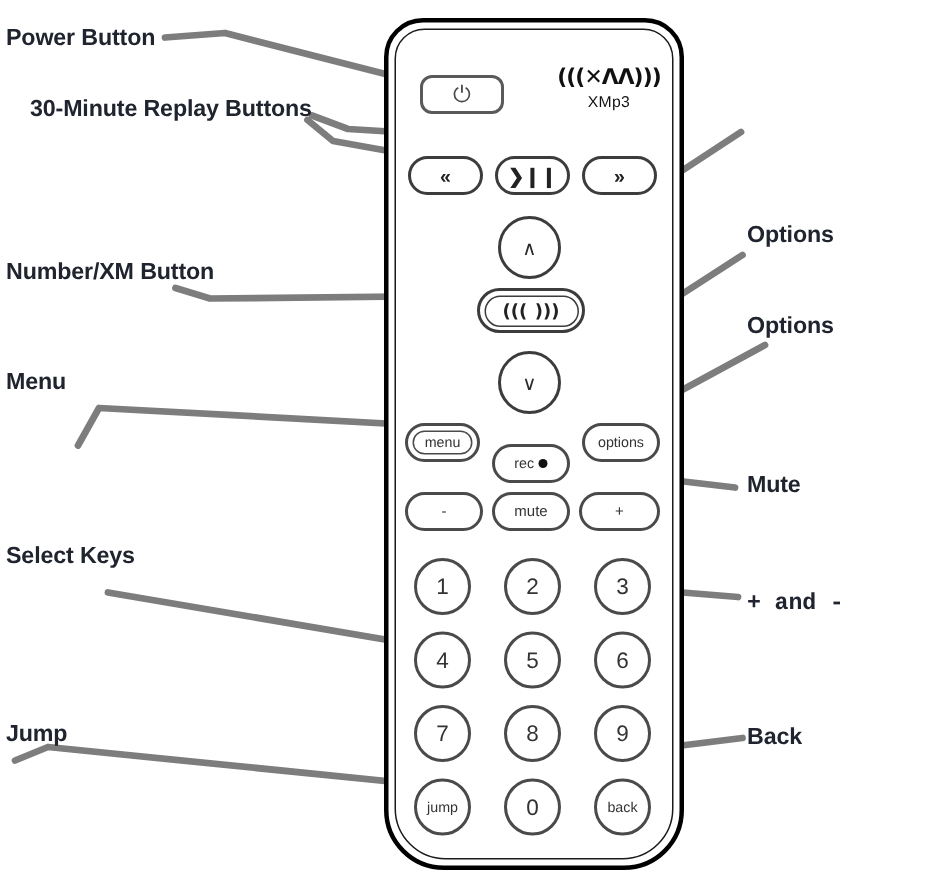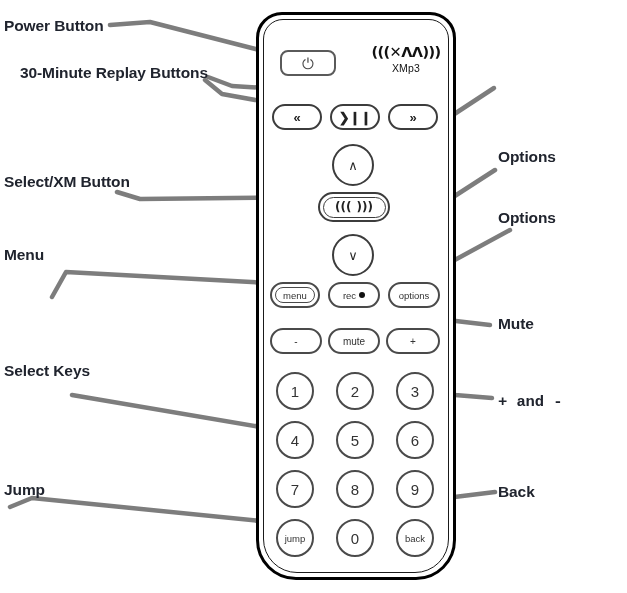--- a/index.html
+++ b/index.html
@@ -146,21 +146,21 @@
   
   .fn-btn {
     top: 270px;
     height: 26px;
     border: 2.2px solid #4a4a4a;
     border-radius: 13px;
     font-size: 9.5px;
     color: #333333;
   }
   .fn-menu    { left: 14px;  width: 50px; }
-  .fn-rec     { left: 72px;  width: 52px; }
+  .fn-rec     { left: 72px;  width: 52px; margin-top: 14px; }
   .fn-options { left: 132px; width: 52px; }
   .fn-menu-inner {
     position: absolute;
     left: 3px; top: 3px; right: 3px; bottom: 3px;
     border: 1.3px solid #4a4a4a;
     border-radius: 11px;
     display: flex; align-items: center; justify-content: center;
     font-size: 9.5px; color: #333333;
   }
   .rec-dot {
@@ -230,21 +230,21 @@
       <path d="M490,325 L430,318 L368,331"></path>
 
       <path d="M492,398 L455,395 L410,340"></path>
 
       <path d="M495,492 L430,500 L408,528"></path>
     </g>
   </svg>
 
   <div class="callout" style="left:4px;  top:17px;">Power Button</div>
   <div class="callout" style="left:20px;  top:64px;">30-Minute Replay Buttons</div>
-  <div class="callout" style="left:4px;  top:173px;">Select/XM Button</div>
+  <div class="callout" style="left:4px;  top:173px;">Number/XM Button</div>
   <div class="callout" style="left:4px;  top:246px;">Menu</div>
   <div class="callout" style="left:4px;  top:362px;">Select Keys</div>
   <div class="callout" style="left:4px;  top:481px;">Jump</div>
 
   <div class="callout" style="left:498px; top:148px;">Options</div>
   <div class="callout" style="left:498px; top:209px;">Options</div>
   <div class="callout" style="left:498px; top:315px;">Mute</div>
   <div class="callout" style="left:498px; top:393px;font-family:Liberation Mono, monospace;">+ and -</div>
   <div class="callout" style="left:498px; top:483px;">Back</div>
 

